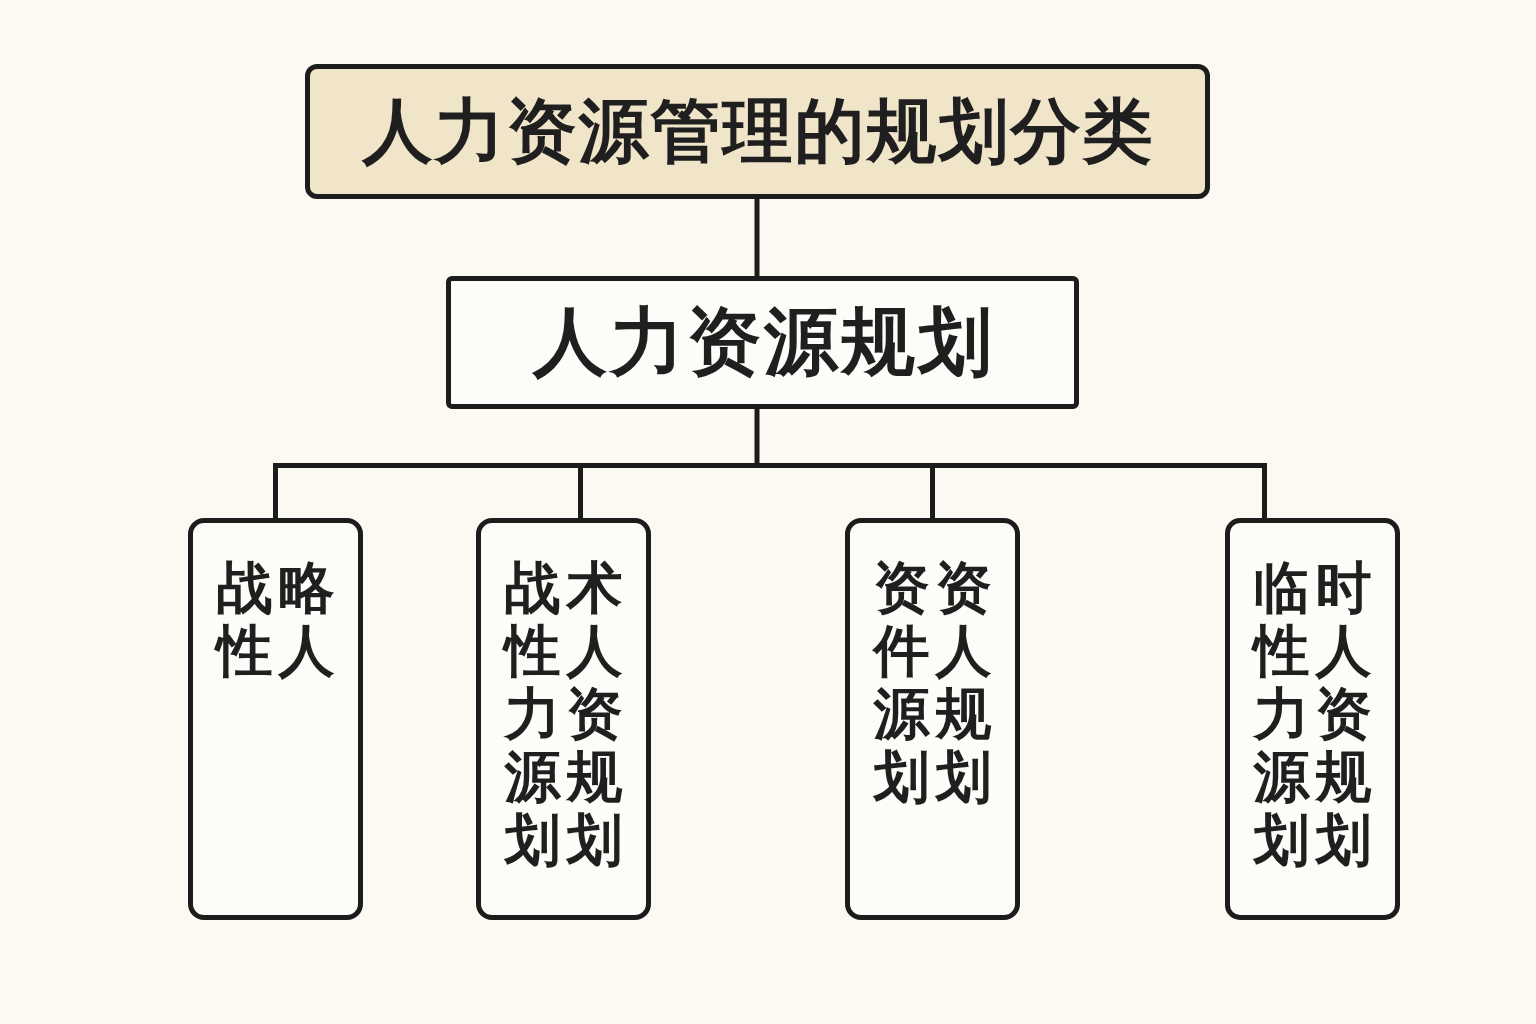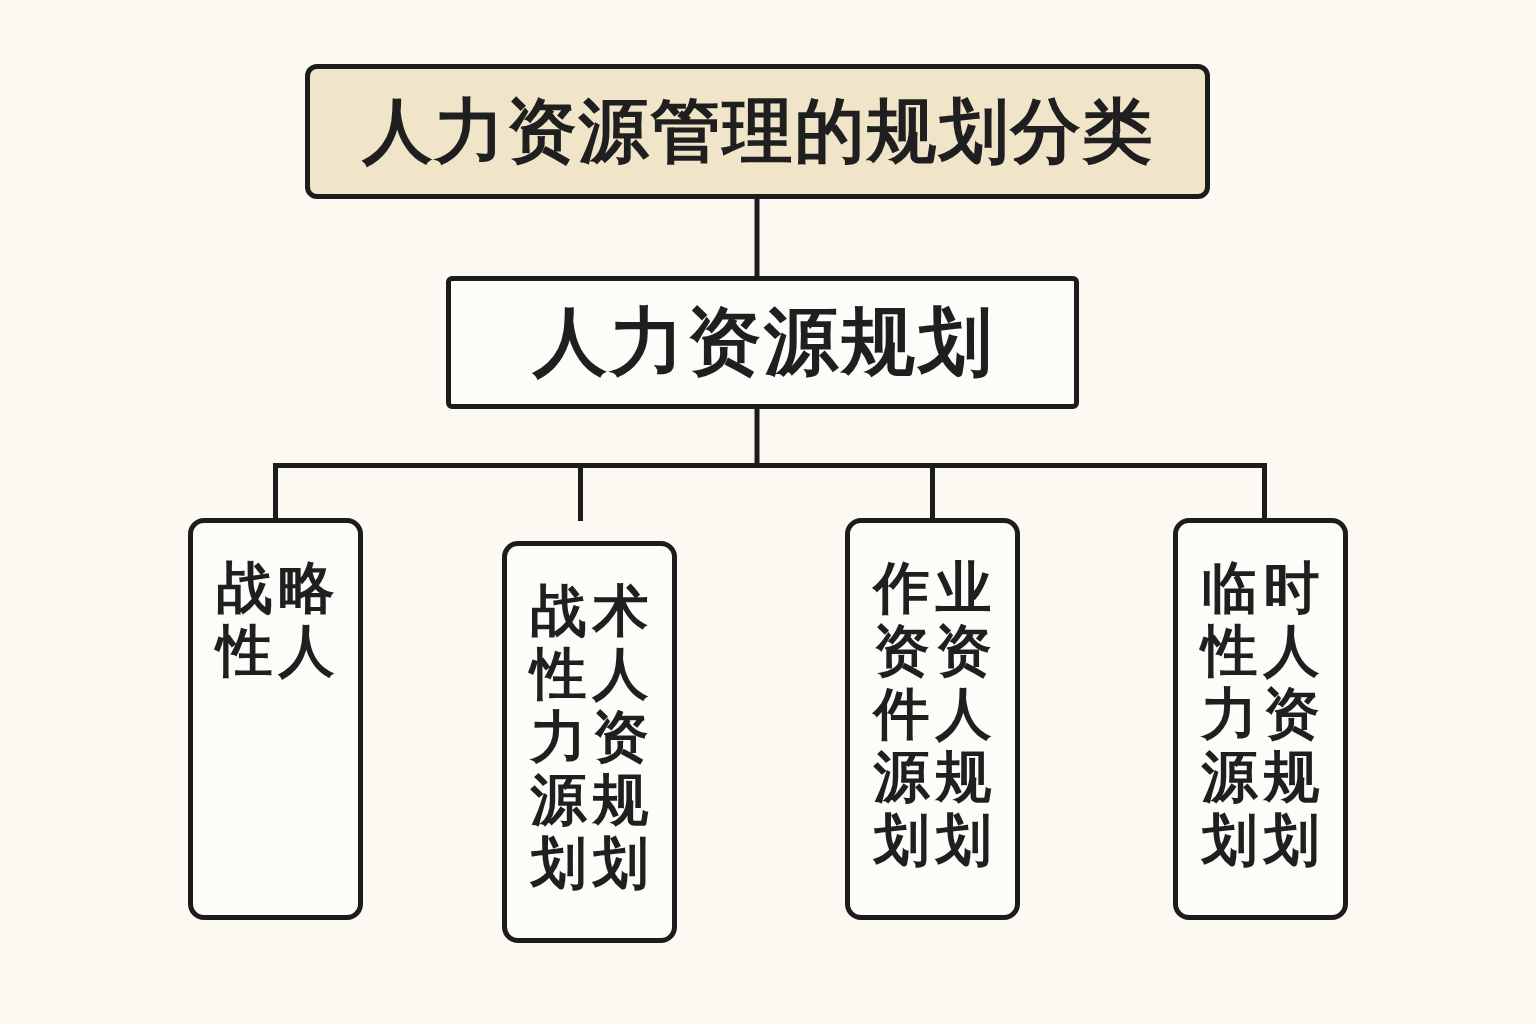--- a/index.html
+++ b/index.html
@@ -55,23 +55,23 @@
     top: 518px;
     width: 175px; height: 402px;
     border-radius: 16px;
     flex-direction: column;
     justify-content: flex-start;
     padding-top: 33px;
     font-size: 56px;
     line-height: 63px;
   }
   .leaf-1 { left: 188px; }
-  .leaf-2 { left: 502px; margin-top: 23px; }
+  .leaf-2 { left: 476px; }
   .leaf-3 { left: 845px; }
-  .leaf-4 { left: 1173px; }
+  .leaf-4 { left: 1225px; border-radius: 15px; }
   .leaf-row {
     letter-spacing: 6px;
     margin-right: -6px; 
     text-align: center;
   }
 </style>
 </head>
 <body>
 
 <div class="canvas">
@@ -101,21 +101,20 @@
 
   <div class="node leaf-node leaf-2">
     <div class="leaf-row">战术</div>
     <div class="leaf-row">性人</div>
     <div class="leaf-row">力资</div>
     <div class="leaf-row">源规</div>
     <div class="leaf-row">划划</div>
   </div>
 
   <div class="node leaf-node leaf-3">
-    <div class="leaf-row">作业</div>
     <div class="leaf-row">资资</div>
     <div class="leaf-row">件人</div>
     <div class="leaf-row">源规</div>
     <div class="leaf-row">划划</div>
   </div>
 
   <div class="node leaf-node leaf-4">
     <div class="leaf-row">临时</div>
     <div class="leaf-row">性人</div>
     <div class="leaf-row">力资</div>

